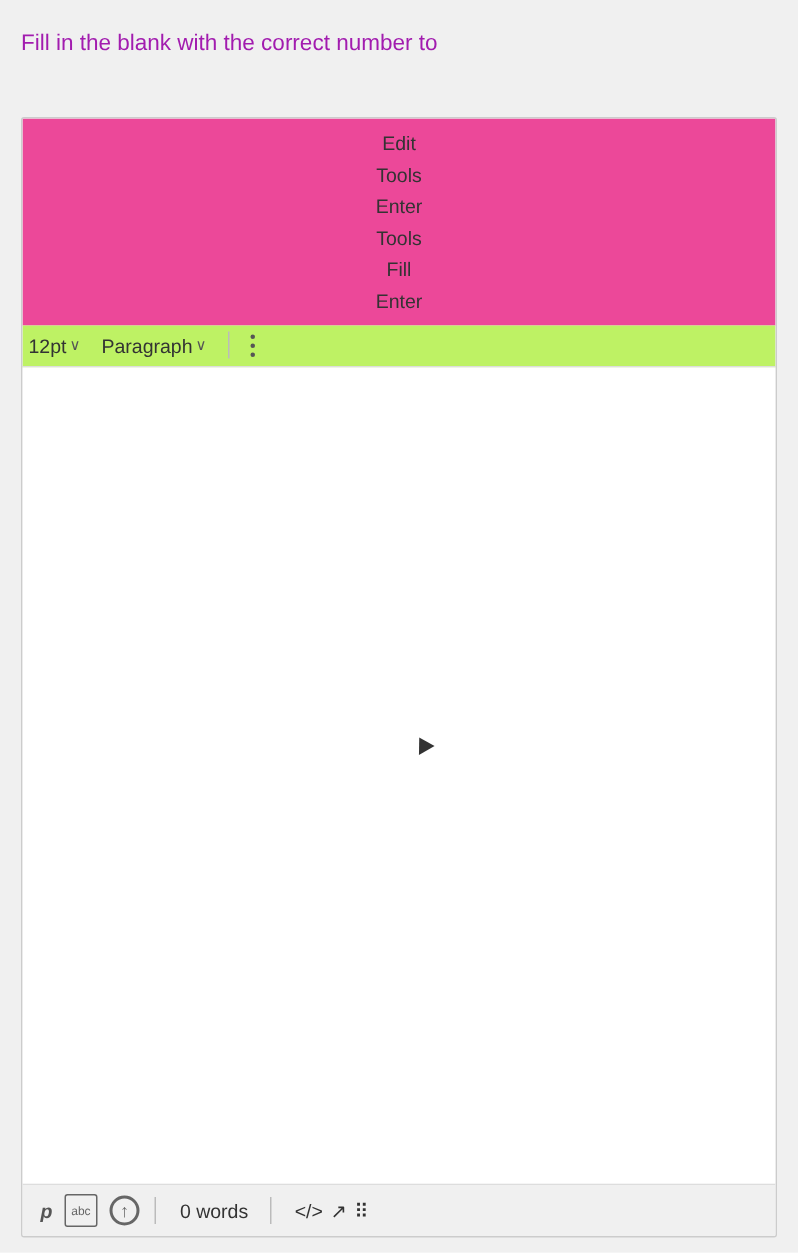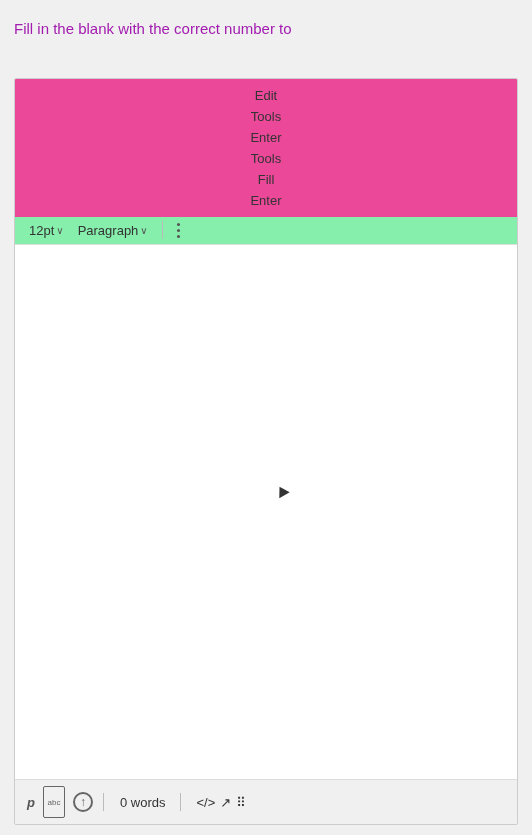--- a/index.html
+++ b/index.html
@@ -64,24 +64,24 @@
       color: #333;
       padding: 3px 8px;
       cursor: pointer;
       user-select: none;
     }
 
     .toolbar-bar {
       display: flex;
       flex-direction: row;
       align-items: center;
-      padding: 4px 10px;
+      padding: 4px 0;
       gap: 6px;
       border-bottom: 1px solid #ddd;
-      background-color: #86efac;
+      background-color: #bef264;
     }
 
     .toolbar-select {
       display: flex;
       align-items: center;
       gap: 2px;
       font-size: 13px;
       color: #333;
       cursor: pointer;
       padding: 2px 4px;
@@ -164,21 +164,21 @@
 
     .status-letter {
       font-size: 13px;
       color: #555;
       font-style: italic;
       font-weight: bold;
     }
 
     .status-icon {
       width: 22px;
-      height: 32px;
+      height: 22px;
       border: 1.5px solid #666;
       border-radius: 2px;
       display: flex;
       align-items: center;
       justify-content: center;
       font-size: 9px;
       color: #666;
       position: relative;
     }
 

